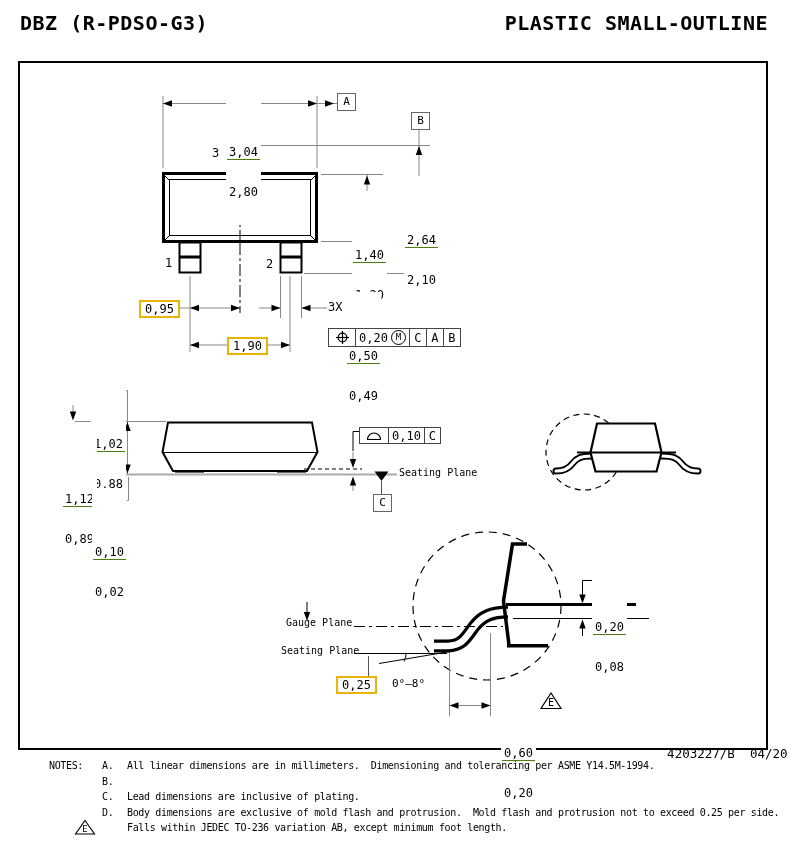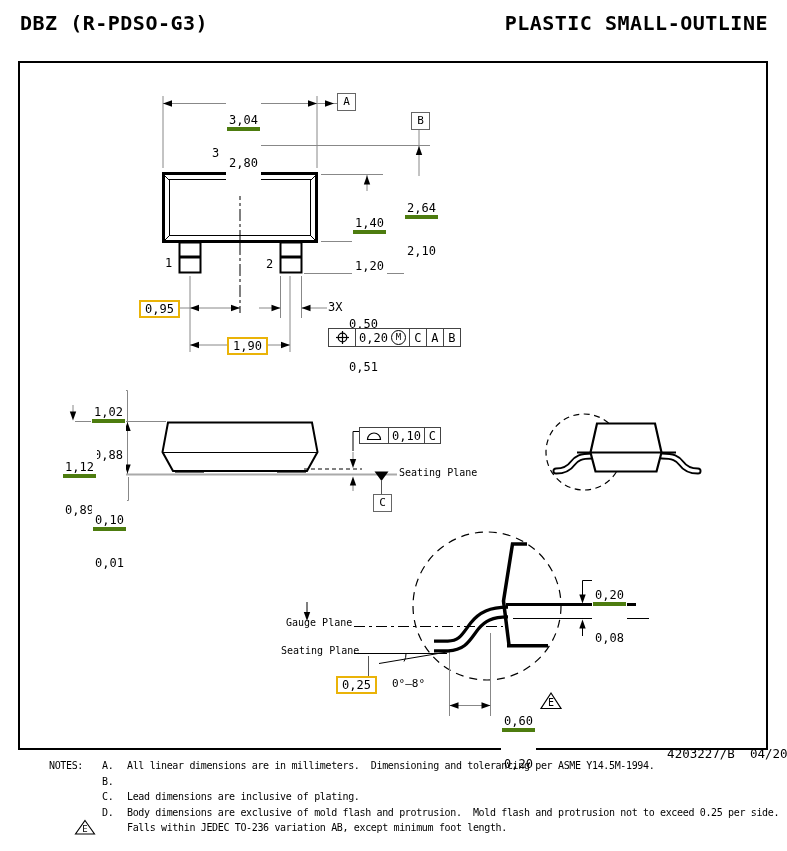--- a/index.html
+++ b/index.html
@@ -3,21 +3,21 @@
 <meta charset="utf-8">
 <style>
   html,body{margin:0;padding:0;background:#fff;}
   .sheet{position:relative;width:787px;height:851px;background:#ffffff;
          font-family:"DejaVu Sans Mono","Liberation Mono",monospace;color:#000;overflow:hidden;}
   .abs{position:absolute;}
   .title{font-size:20px;font-weight:bold;letter-spacing:.5px;white-space:pre;}
   .frame{border:2px solid #000;}
   .dim{font-size:12px;line-height:13px;white-space:pre;}
   .frac{text-align:center;background:#fff;padding:0 1px;}
-  .frac .top{border-bottom:4px solid #4d7c0f;padding:0 2px;display:block;}
+  .frac .top{border-bottom:1px solid #4d7c0f;padding:0 2px;display:block;margin-top:32px;}
   .frac .bot{display:block;padding:0 2px;}
   .dimbox{border:2px solid #eab308;background:#fff;padding:0 4px;font-size:12px;line-height:14px;}
   .pinnum{font-size:12px;}
   .planetxt{font-size:10px;white-space:pre;}
   .datum{border:1px solid #666;background:#fff;width:17px;height:16px;text-align:center;
          font-size:11px;line-height:16px;}
   .fcf{display:flex;background:#fff;font-size:12px;}
   .fcf .cell{border:1px solid #444;border-left:none;display:flex;align-items:center;
              justify-content:center;padding:0 3px;height:17px;}
   .fcf .cell:first-child{border-left:1px solid #444;}
@@ -201,21 +201,21 @@
     <span class="bot">2,10</span>
   </div>
   <div class="abs pinnum" style="left:212px;top:146px;">3</div>
   <div class="abs pinnum" style="left:165px;top:256px;">1</div>
   <div class="abs pinnum" style="left:266px;top:257px;">2</div>
   <div class="abs dimbox" style="left:139px;top:300px;">0,95</div>
   <div class="abs dimbox" style="left:227px;top:337px;">1,90</div>
   <div class="abs dim" style="left:328px;top:301px;">3X</div>
   <div class="abs frac dim" style="left:346px;top:292px;">
     <span class="top">0,50</span>
-    <span class="bot">0,51</span>
+    <span class="bot">0,49</span>
   </div>
 
   <div class="abs fcf" style="left:328px;top:328px;">
     <span class="cell" style="width:20px;">
       <svg width="15" height="15" viewBox="0 0 15 15" fill="none" stroke="#000" stroke-width="1.2">
         <circle cx="7.5" cy="7.5" r="4.3"></circle>
           <line x1="7.5" y1="1" x2="7.5" y2="14"></line>
           <line x1="1" y1="7.5" x2="14" y2="7.5"></line>
       </svg>
     </span>
@@ -231,21 +231,21 @@
   <div class="abs frac dim" style="left:91px;top:380px;">
     <span class="top">1,02</span>
     <span class="bot">0,88</span>
   </div>
   <div class="abs frac dim" style="left:62px;top:435px;">
     <span class="top">1,12</span>
     <span class="bot">0,89</span>
   </div>
   <div class="abs frac dim" style="left:92px;top:488px;">
     <span class="top">0,10</span>
-    <span class="bot">0,01</span>
+    <span class="bot">0,02</span>
   </div>
 
   <div class="abs fcf" style="left:359px;top:427px;">
     <span class="cell" style="width:22px;height:15px;">
       <svg width="16" height="11" viewBox="0 0 16 11" fill="none" stroke="#000" stroke-width="1.2">
         <path d="M 1.5,9.5 A 6.5 6.5 0 0 1 14.5,9.5 Z"></path>
       </svg>
     </span>
     <span class="cell" style="height:15px;">0,10</span>
     <span class="cell" style="width:9px;height:15px;">C</span>

